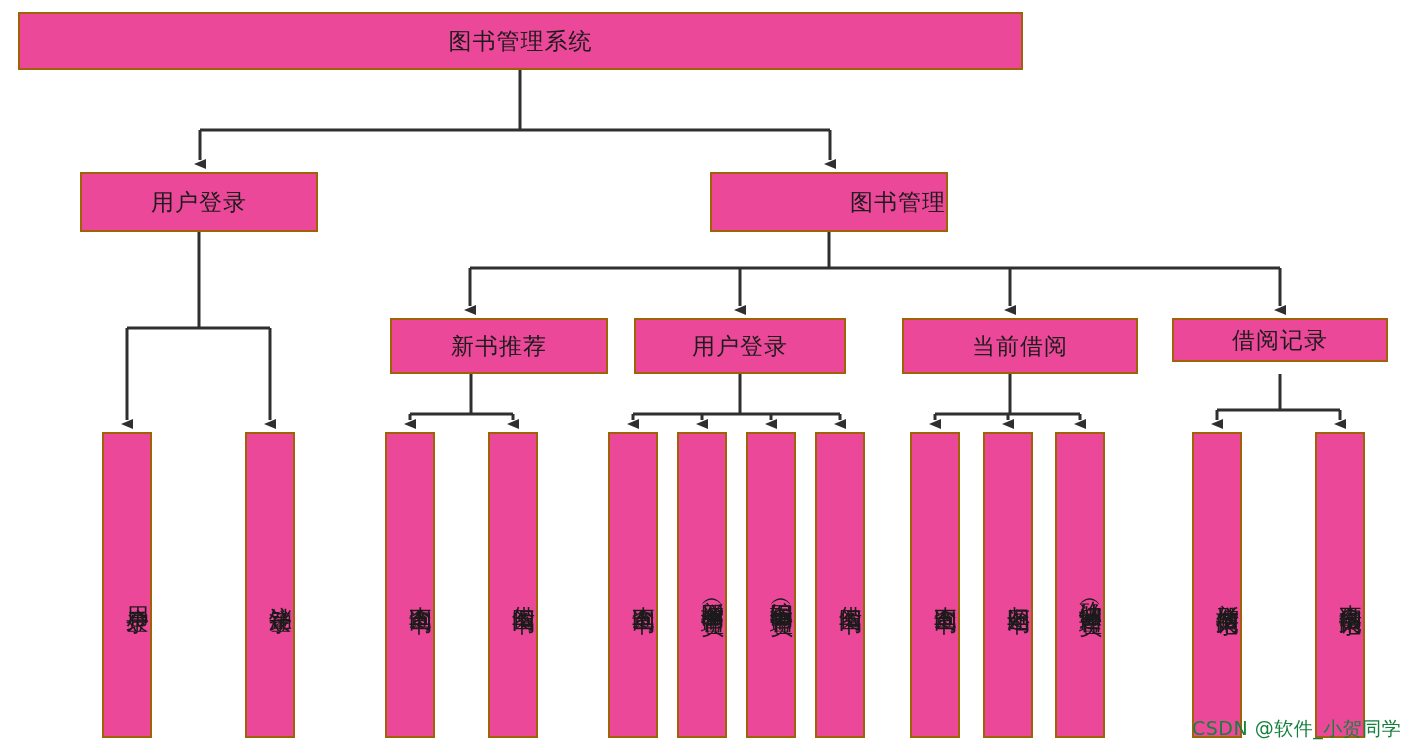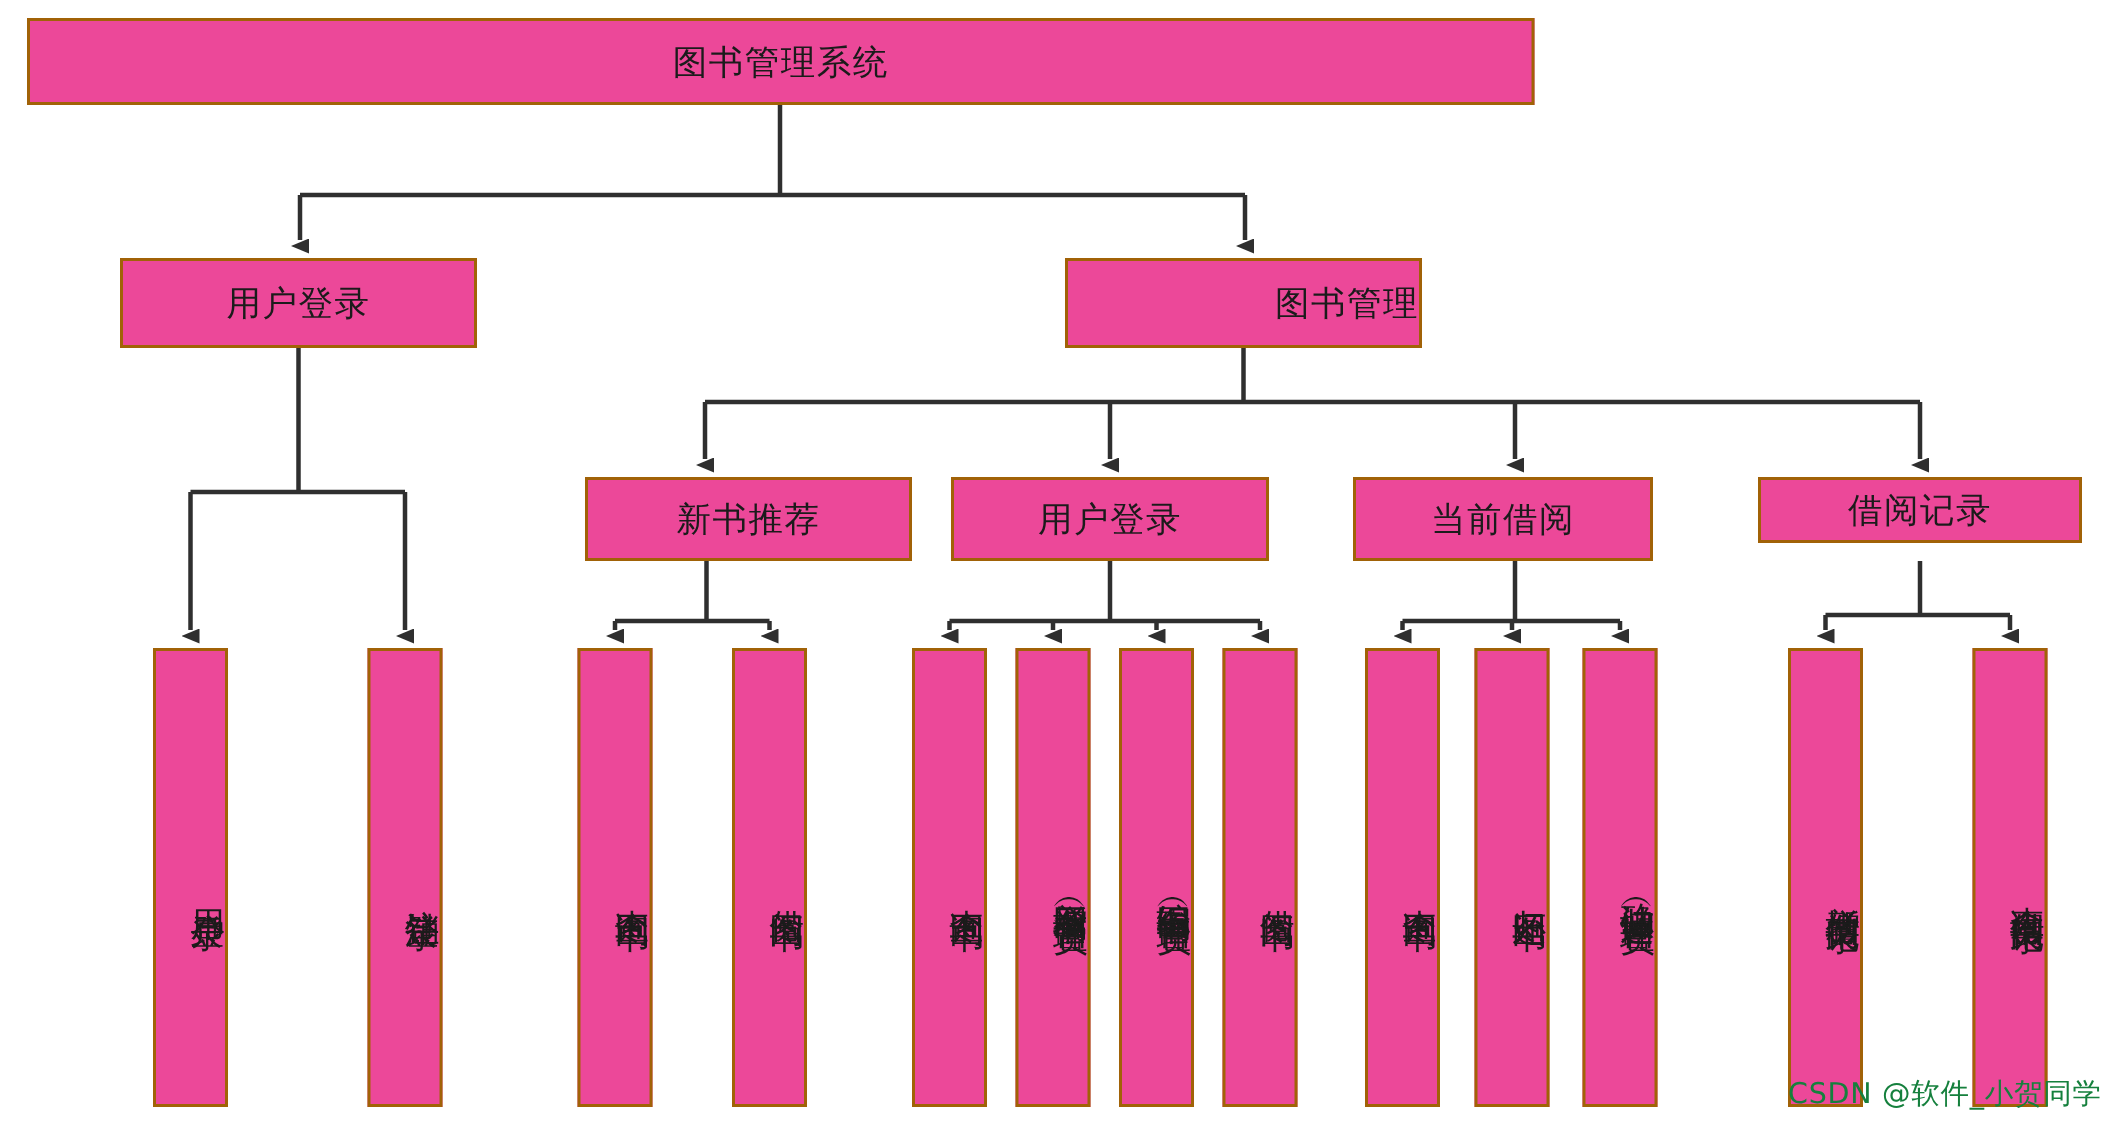--- a/index.html
+++ b/index.html
@@ -127,21 +127,21 @@
   <div class="node horiz" style="left:710px; top:172px; width:238px; height:60px;justify-content:flex-end;">
     <span class="node-label">图书管理</span>
   </div>
 
   <div class="node horiz" style="left:362px; top:318px; width:218px; height:56px;margin-left:28px;">
     <span class="node-label">新书推荐</span>
   </div>
   <div class="node horiz" style="left:634px; top:318px; width:212px; height:56px;">
     <span class="node-label">用户登录</span>
   </div>
-  <div class="node horiz" style="left:902px; top:318px; width:200px; height:56px;">
+  <div class="node horiz" style="left:902px; top:318px; width:236px; height:56px;">
     <span class="node-label">当前借阅</span>
   </div>
   <div class="node horiz" style="left:1172px; top:318px; width:216px; height:44px;">
     <span class="node-label">借阅记录</span>
   </div>
 
   <div class="node vert" style="left:102px; top:432px; width:50px; height:306px;">
     <span class="node-label">用户登录</span>
   </div>
   <div class="node vert" style="left:245px; top:432px; width:50px; height:306px;">

